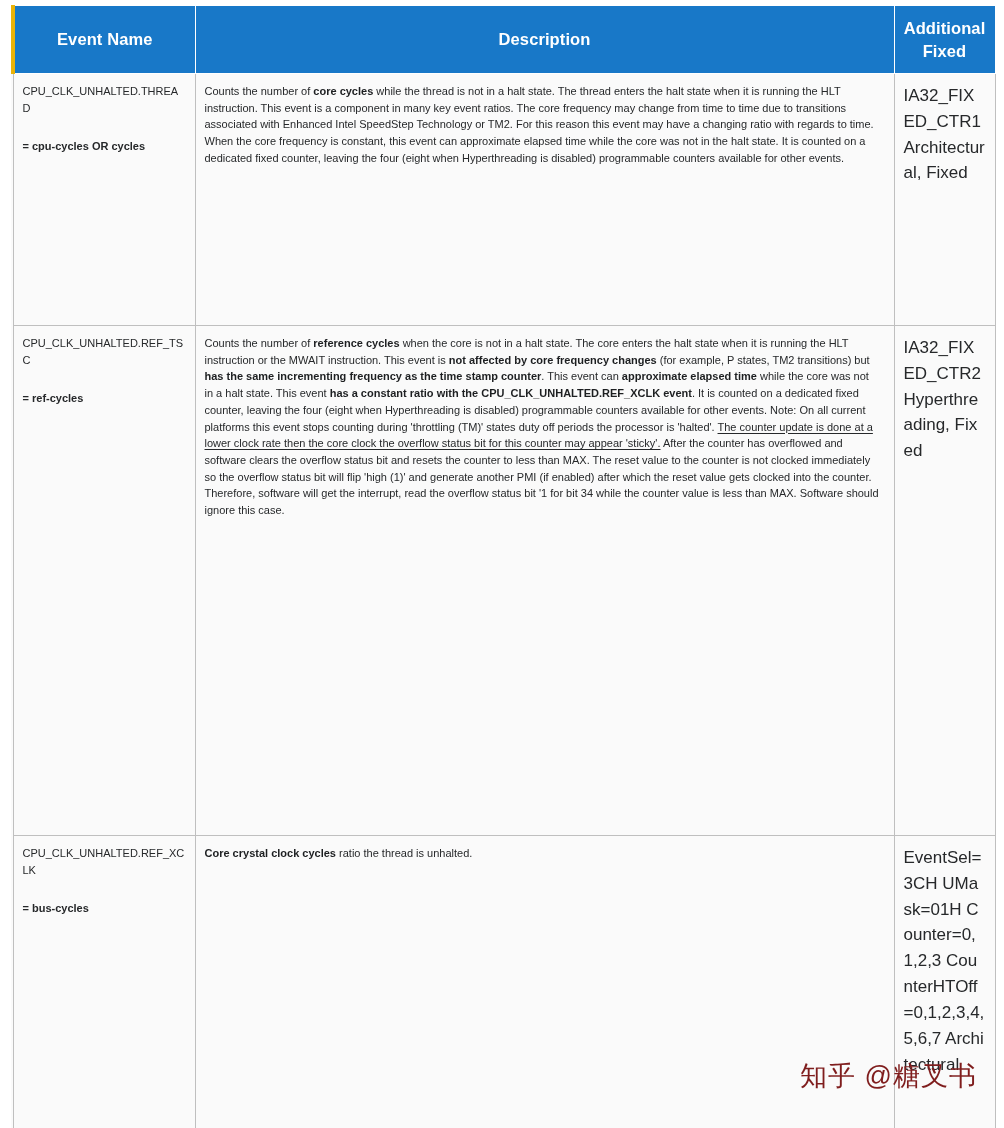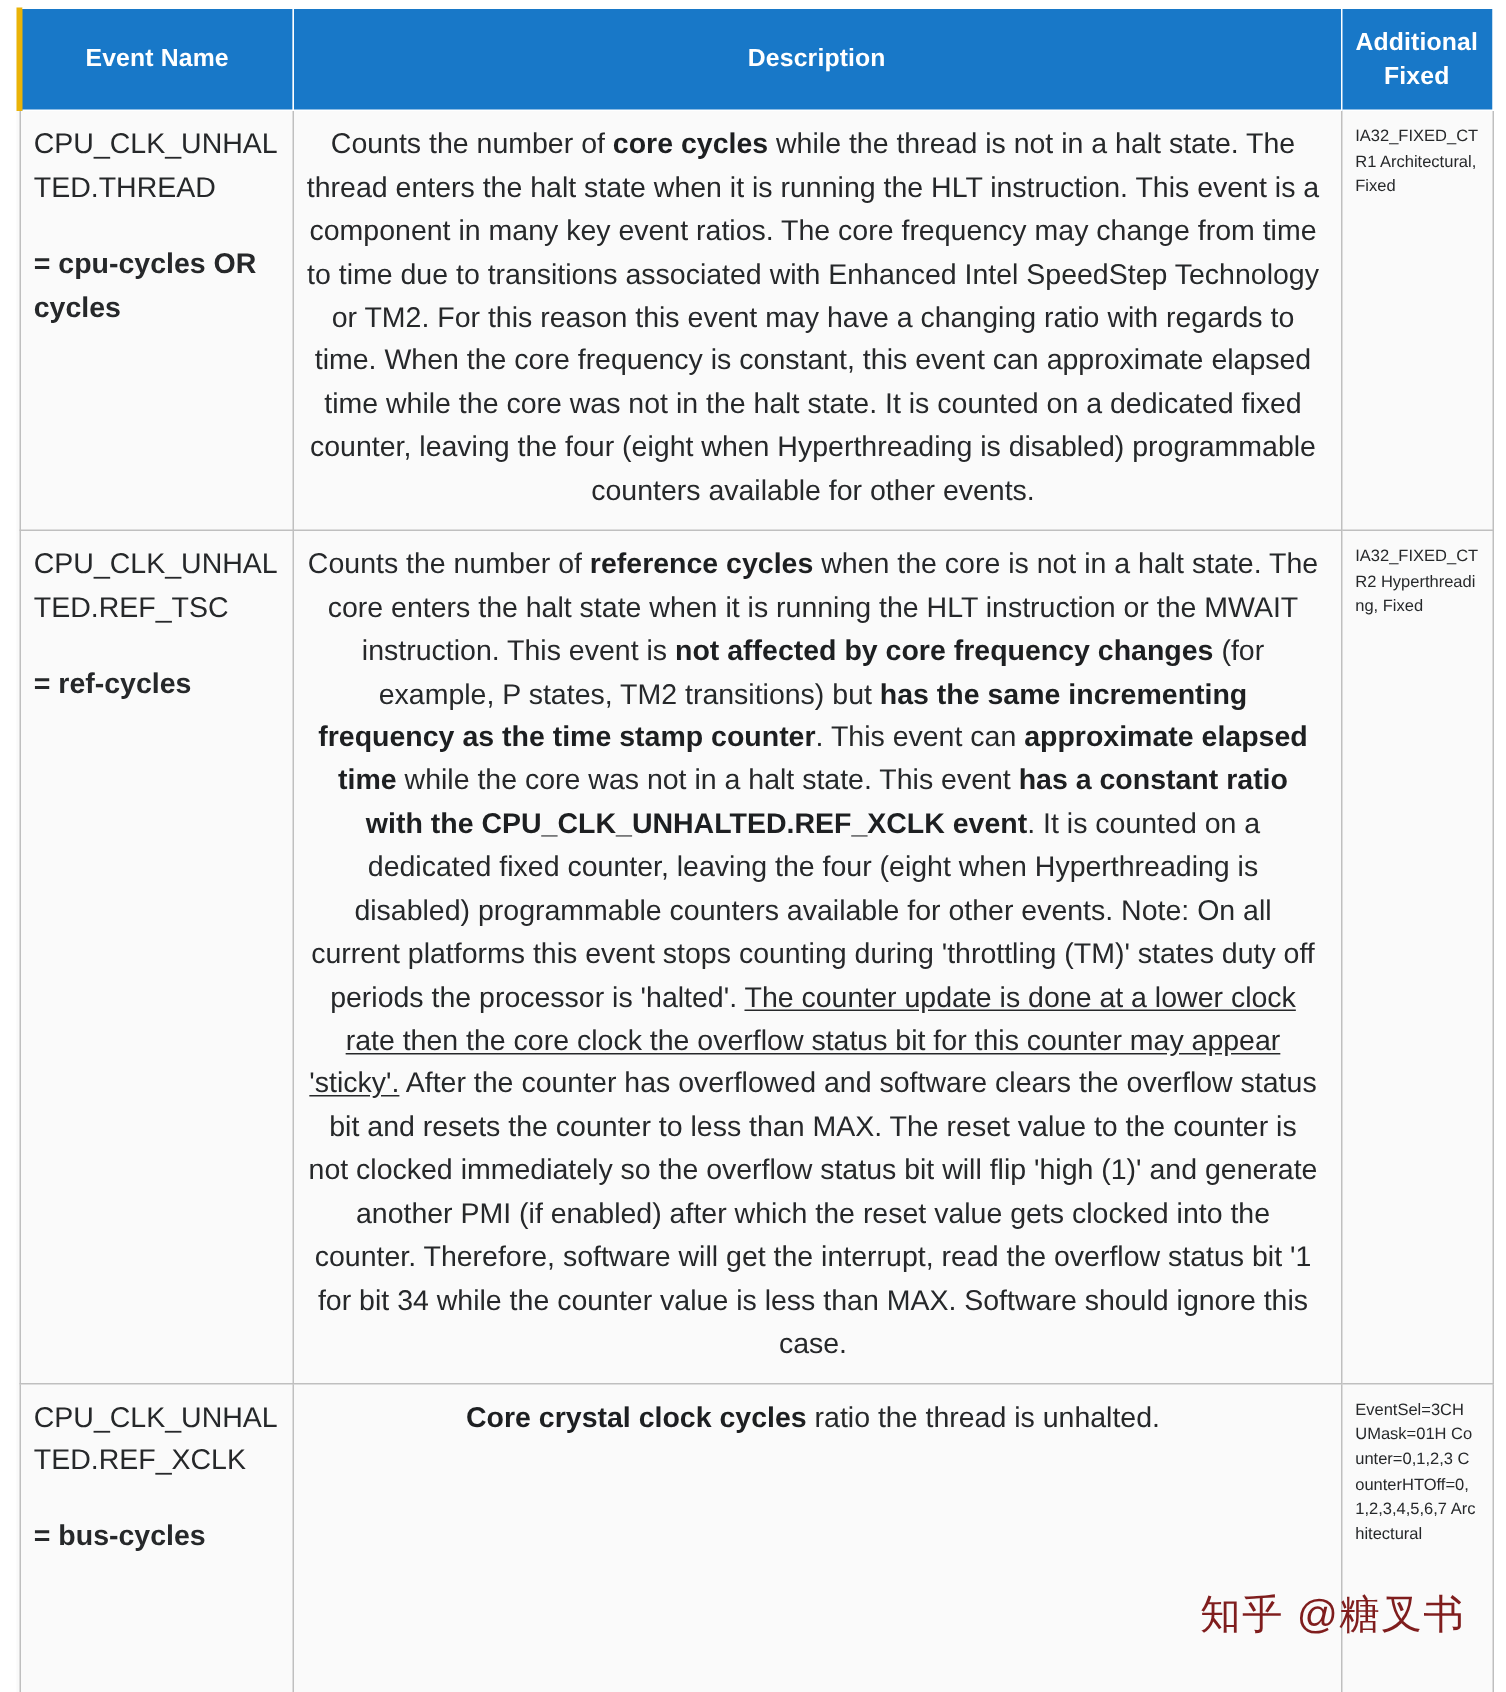--- a/index.html
+++ b/index.html
@@ -43,43 +43,43 @@
     line-height: 1.35;
     letter-spacing: 0.1px;
   }
   thead th.th-name { border-left: 4px solid #eab308; }
   thead th.th-info { word-break: break-all; }
 
   tbody td {
     border: 1px solid #bfbfbf;
     vertical-align: top;
     padding: 9px 9px 10px 9px;
-    font-size: 19px;
+    font-size: 11px;
     line-height: 1.52;
     color: #26282a;
     background: #fafafa;
   }
   td.ev-name {
     word-break: break-all;
     color: #26282a;
   }
   td.ev-name .alias {
     display: block;
     margin-top: 22px;
     font-weight: bold;
   }
   td.ev-desc {
-    text-align: center;
+    text-align: left;
     padding-right: 14px;
   }
   td.ev-desc b { font-weight: bold; color: #1d1f21; }
   td.ev-desc u { text-decoration: underline; text-underline-offset: 2px; }
   td.ev-info {
     word-break: break-all;
-    font-size: 11px;
+    font-size: 17px;
     line-height: 1.52;
     margin-top: 25px;
   }
 
   .row1 td { height: 232px; }
   .row2 td { height: 490px; }
   .row3 td { height: 302px; }
 
   .watermark {
     position: absolute;

